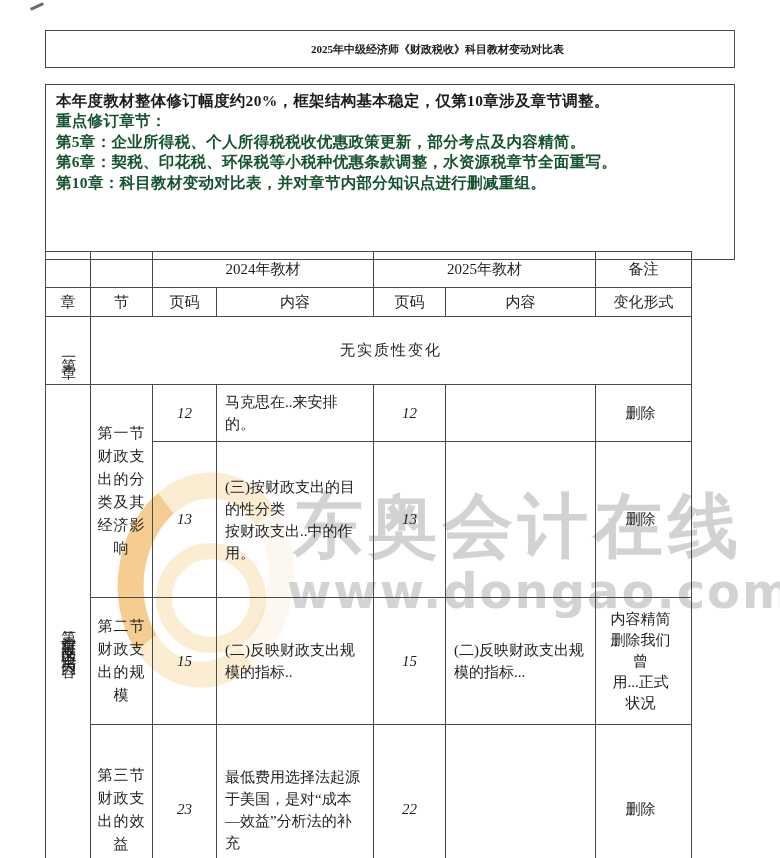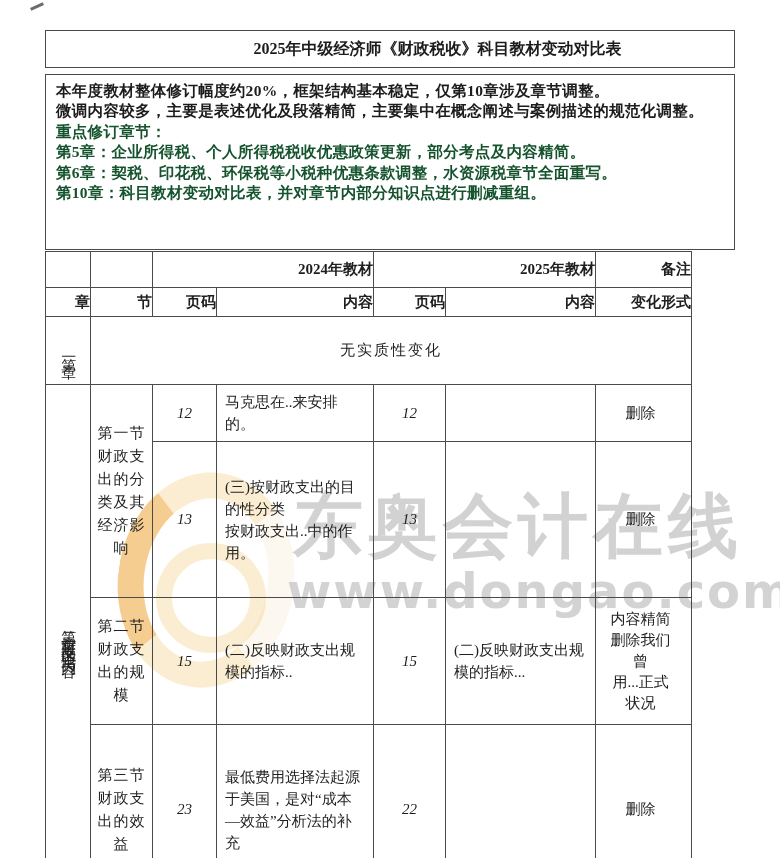--- a/index.html
+++ b/index.html
@@ -44,25 +44,25 @@
     font-family: "DejaVu Sans", sans-serif;
     font-size: 48px; font-weight: bold; letter-spacing: 2px;
     color: #c9c9c9; opacity: .8; white-space: nowrap; z-index: 0;
   }
   
   .title-box {
     position: absolute; left: 45px; top: 30px;
     width: 690px; height: 38px;
     border: 1px solid #4a4a4a;
     line-height: 36px; text-align: center; padding-left: 95px;
-    font-size: 16px; font-weight: bold; z-index: 1;
+    font-size: 11px; font-weight: bold; z-index: 1;
   }
   
   .notes-box {
-    position: absolute; left: 45px; top: 74px;
+    position: absolute; left: 45px; top: 84px;
     width: 690px; height: 176px;
     border: 1px solid #4a4a4a;
     padding: 6px 8px 0 10px;
     z-index: 1;
   }
   .notes-box p {
     font-size: 15.5px; font-weight: bold; line-height: 20.4px;
     letter-spacing: .3px; white-space: nowrap;
   }
   .n-black { color: #1c1c1c; }
@@ -74,21 +74,21 @@
     z-index: 1; font-size: 15px; color: #1f1f1f;
   }
   table.cmp td { border: 1px solid #4a4a4a; vertical-align: middle; }
   tr.h1 { height: 36px; }
   tr.h2 { height: 29px; }
   tr.r-ch1 { height: 68px; }
   tr.r-a { height: 50px; }
   tr.r-b { height: 156px; }
   tr.r-c { height: 127px; }
   tr.r-d { height: 170px; }
-  .hd { text-align: right; font-weight: bold; }
+  .hd { text-align: center; font-weight: normal; }
   .pg { text-align: center; font-style: italic; }
   .ct { text-align: left; padding: 6px 8px; white-space: pre-wrap; line-height: 22px; }
   .rk { text-align: center; padding: 4px 16px 4px 10px; white-space: pre-wrap; line-height: 21px; }
   .sec { text-align: center; padding: 3px 2px; line-height: 23px; letter-spacing: 1px; }
   .merged { text-align: center; letter-spacing: 2px; font-family: Liberation Serif, serif; }
   .vtext {
     writing-mode: vertical-rl; text-orientation: upright;
     letter-spacing: 3px; line-height: 1.15; margin: 0 auto; font-size: 15px;
   }
   td.ch2 { vertical-align: bottom; padding-bottom: 8px; }
@@ -104,21 +104,20 @@
   <div class="logo-ring"></div>
   <div class="wm-brand">东奥会计在线</div>
   <div class="wm-url">www.dongao.com</div>
 
   <div class="title-box">
     <span>2025年中级经济师《财政税收》科目教材变动对比表</span>
   </div>
 
   <div class="notes-box">
     <p class="n-black">本年度教材整体修订幅度约20%，框架结构基本稳定，仅第10章涉及章节调整。</p>
-    <p class="n-black">微调内容较多，主要是表述优化及段落精简，主要集中在概念阐述与案例描述的规范化调整。</p>
     <p class="n-red">重点修订章节：</p>
     <p class="n-red">第5章：企业所得税、个人所得税税收优惠政策更新，部分考点及内容精简。</p>
     <p class="n-red">第6章：契税、印花税、环保税等小税种优惠条款调整，水资源税章节全面重写。</p>
     <p class="n-red">第10章：科目教材变动对比表，并对章节内部分知识点进行删减重组。</p>
   </div>
 
   <table class="cmp">
     <colgroup>
       <col style="width:45px">
         <col style="width:62px">

